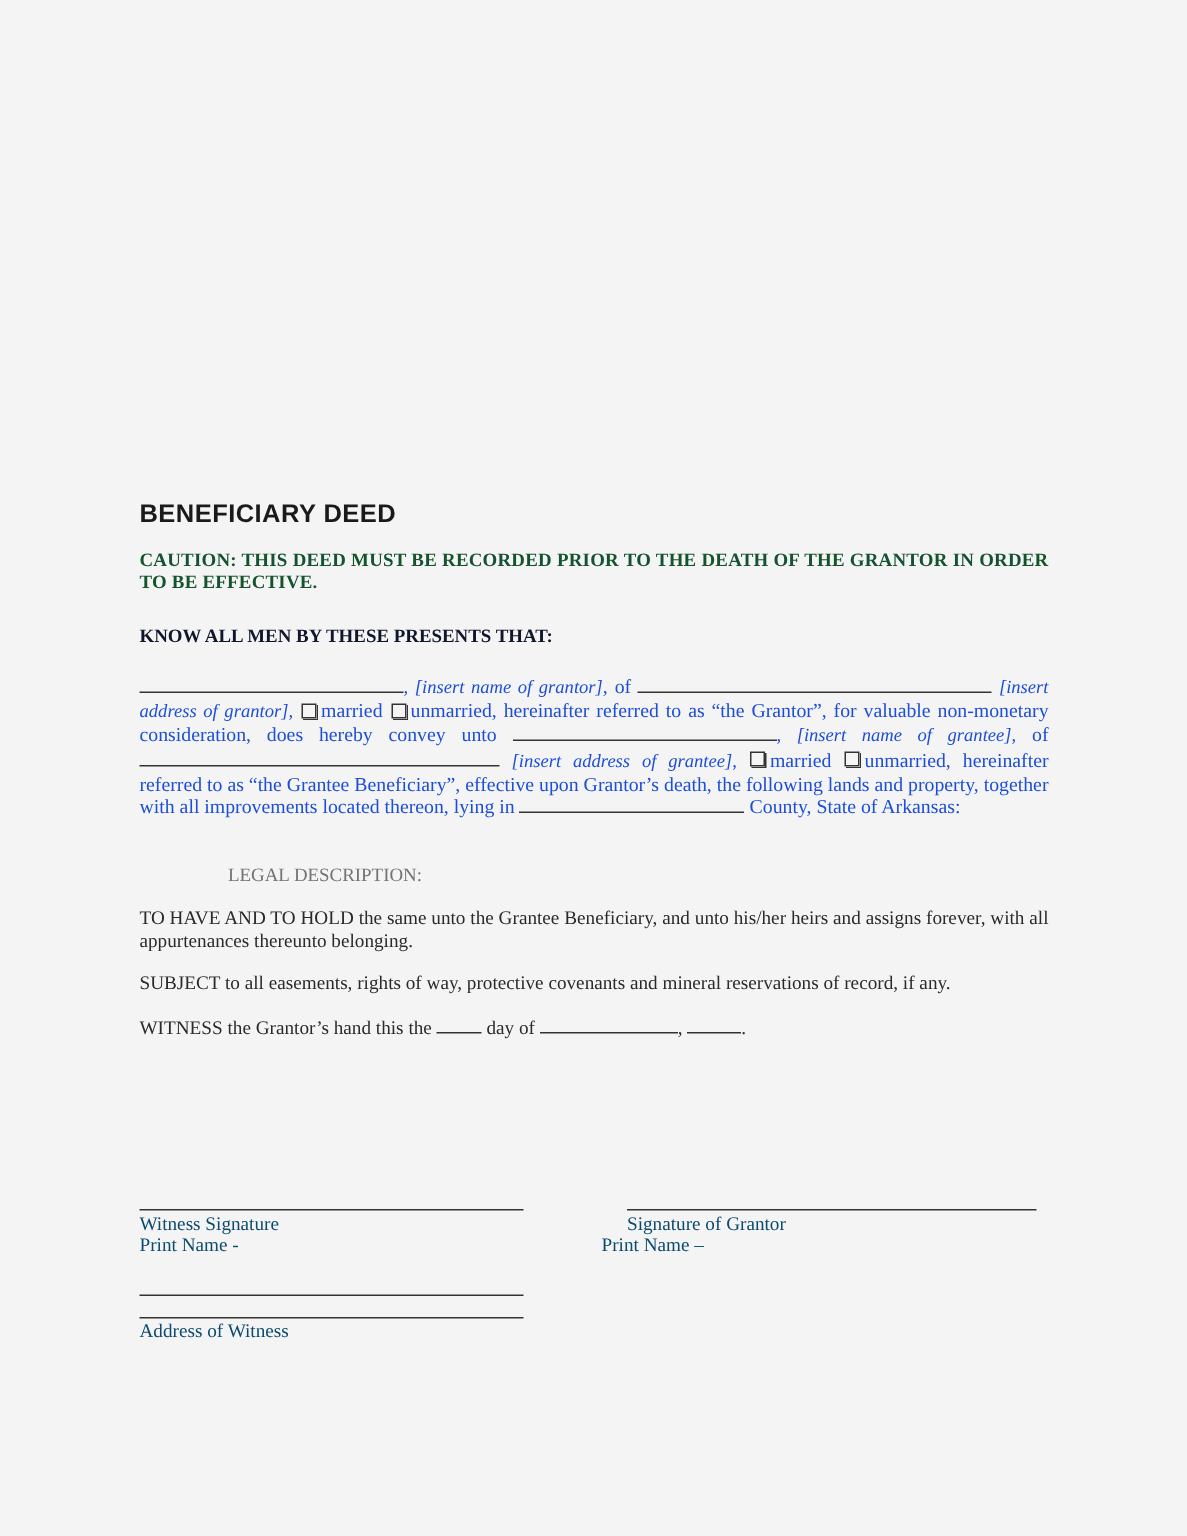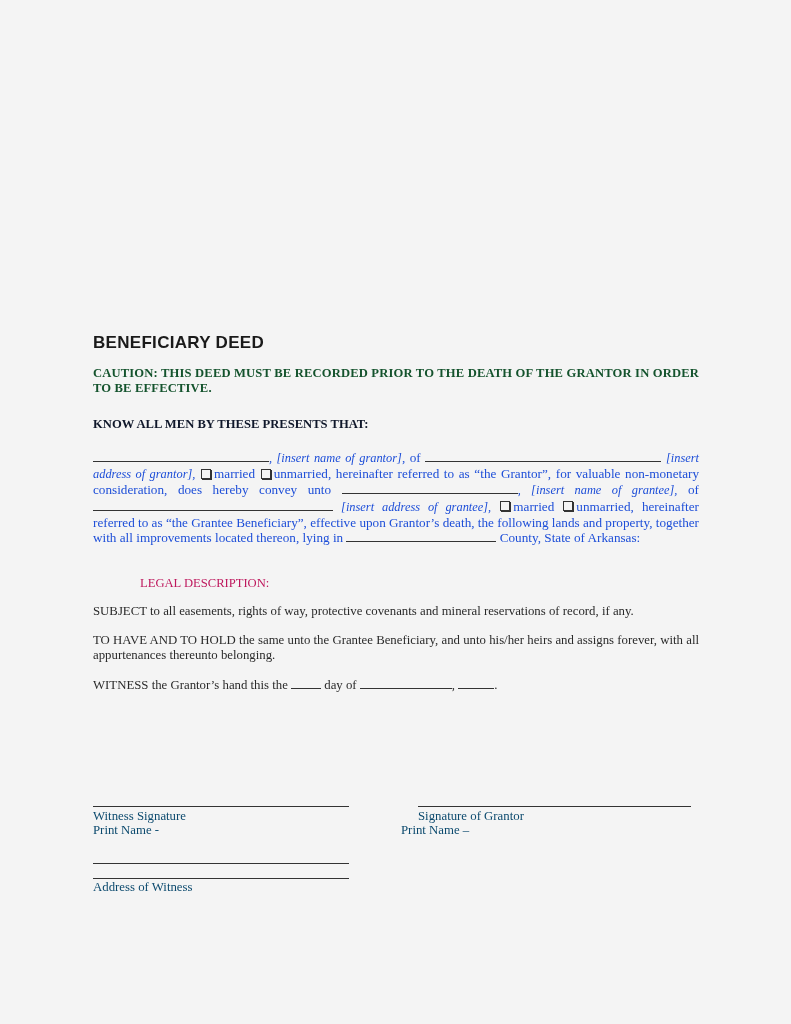--- a/index.html
+++ b/index.html
@@ -73,23 +73,23 @@
       height: 8px;
       border: 1px solid #333;
       box-shadow: 1px 1px 0 #333;
       margin: 0 3px 0 1px;
       vertical-align: -0.5px;
       cursor: pointer;
     }
     .legal {
       font-family: "Liberation Serif", serif;
       font-size: 12.6px;
-      margin: 31px 0 0 47px;
+      margin: 31px 0 0 59px;
       line-height: 15px;
-      color: #be185d;
+      color: #737373;
     }
     .para {
       font-family: "Liberation Serif", serif;
       font-size: 12.8px;
       line-height: 15px;
       text-align: justify;
       margin: 0;
       color: #2a2a2a;
     }
     .p-revocable { margin-top: 48px; }
@@ -124,23 +124,23 @@
 
   <div class="caution">CAUTION: THIS DEED MUST BE RECORDED PRIOR TO THE DEATH OF THE GRANTOR IN ORDER TO BE EFFECTIVE.</div>
 
   <div class="know">KNOW ALL MEN BY THESE PRESENTS THAT:</div>
 
   <p class="body-para"><span class="blank" style="width:176px"></span><span class="it">, [insert name of grantor]</span><span>, of </span><span class="blank" style="width:236px"></span> <span class="it">[insert address of grantor],</span> <span class="cb"></span><span>married</span> <span class="cb"></span><span>unmarried</span><span>, hereinafter referred to as “the Grantor”, for valuable non-monetary consideration, does hereby convey unto </span><span class="blank" style="width:176px"></span><span class="it">, [insert name of grantee],</span><span> of </span><span class="blank" style="width:240px"></span> <span class="it">[insert address of grantee],</span> <span class="cb"></span><span>married</span> <span class="cb"></span><span>unmarried</span><span>, hereinafter referred to as “the Grantee Beneficiary”, effective upon Grantor’s death, the following lands and property, together with all improvements located thereon, lying in </span><span class="blank" style="width:150px"></span><span> County, State of Arkansas:</span></p>
 
   <div class="legal">LEGAL DESCRIPTION:</div>
 
 
+  <p class="para p-tohave">TO HAVE AND TO HOLD the same unto the Grantee Beneficiary, and unto his/her heirs and assigns forever, with all appurtenances thereunto belonging.</p>
+
   <p class="para p-subject">SUBJECT to all easements, rights of way, protective covenants and mineral reservations of record, if any.</p>
-
-  <p class="para p-tohave">TO HAVE AND TO HOLD the same unto the Grantee Beneficiary, and unto his/her heirs and assigns forever, with all appurtenances thereunto belonging.</p>
 
   <p class="para p-witness"><span>WITNESS the Grantor’s hand this the </span><span class="blank" style="width:30px"></span><span> day of </span><span class="blank" style="width:92px"></span><span>, </span><span class="blank" style="width:36px"></span><span>.</span></p>
 </div>
 
 <div class="sig-area">
   <div class="sig-line" style="left:0; top:0; width:256px;"></div>
   <div class="sig-label" style="left:0; top:3px;">Witness Signature</div>
   <div class="sig-label" style="left:0; top:17px;">Print Name -</div>
 
   <div class="sig-line" style="left:325px; top:0; width:273px;"></div>

